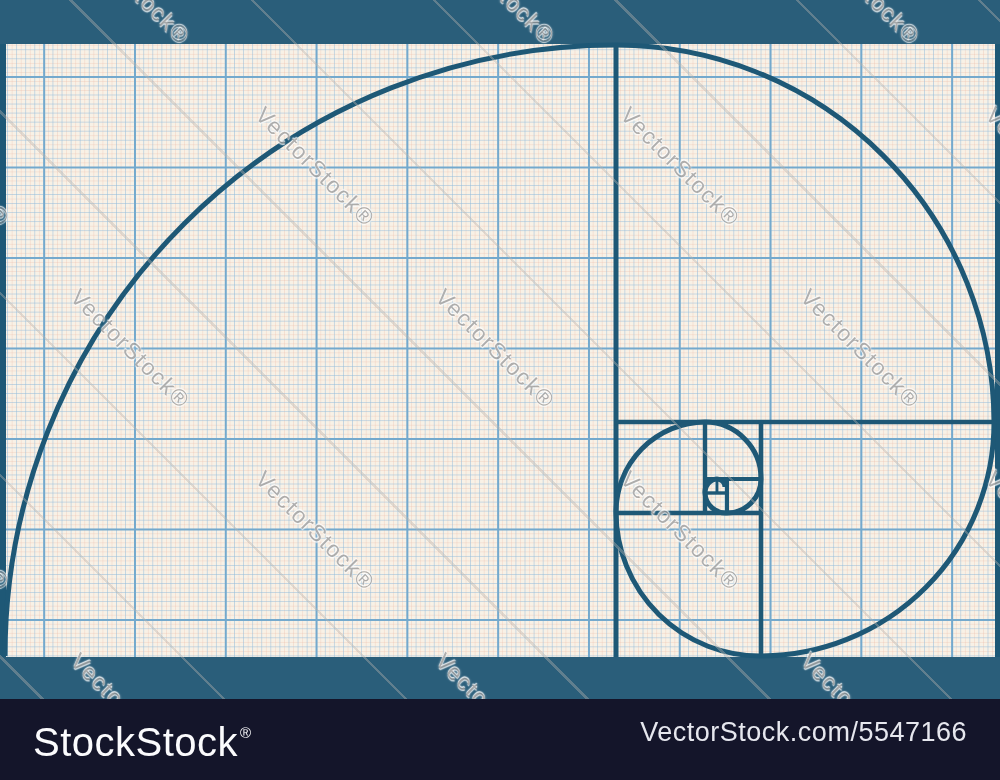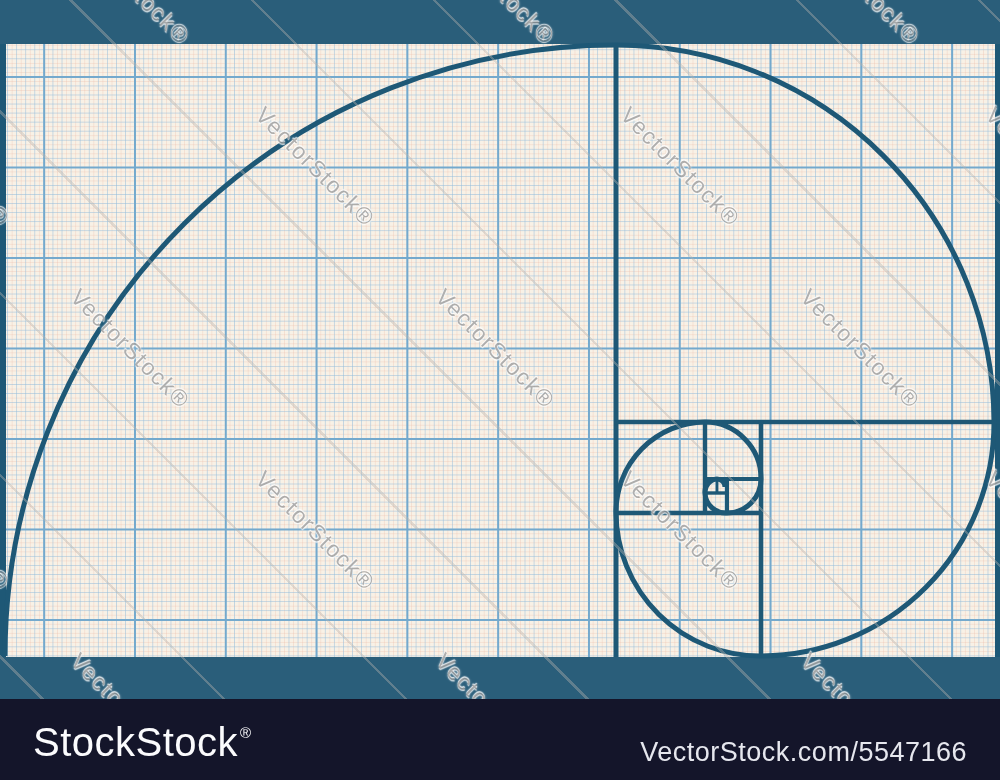--- a/index.html
+++ b/index.html
@@ -52,21 +52,21 @@
   
   .footer{
     position:absolute;left:0;top:699px;width:1000px;height:81px;
     background:var(--footer-bg,#14152a);
   }
   .logo{position:absolute;left:33px;top:14px;color:#fbfbfd;font-size:40px;line-height:40px;}
   .logo .lv{font-weight:400;letter-spacing:0.5px;}
   .logo .ls{font-weight:400;letter-spacing:0.5px;}
   .logo .lr{font-size:15px;font-weight:400;vertical-align:18px;margin-left:2px;}
   .url{
-    position:absolute;right:33px;top:38px;
+    position:absolute;right:33px;top:18px;
     color:var(--url-text,#e6e7ee);font-size:27px;letter-spacing:0.5px;
   }
 </style>
 </head>
 <body>
 
 <div class="stage">
 
   <div class="graph-paper"></div>
 

